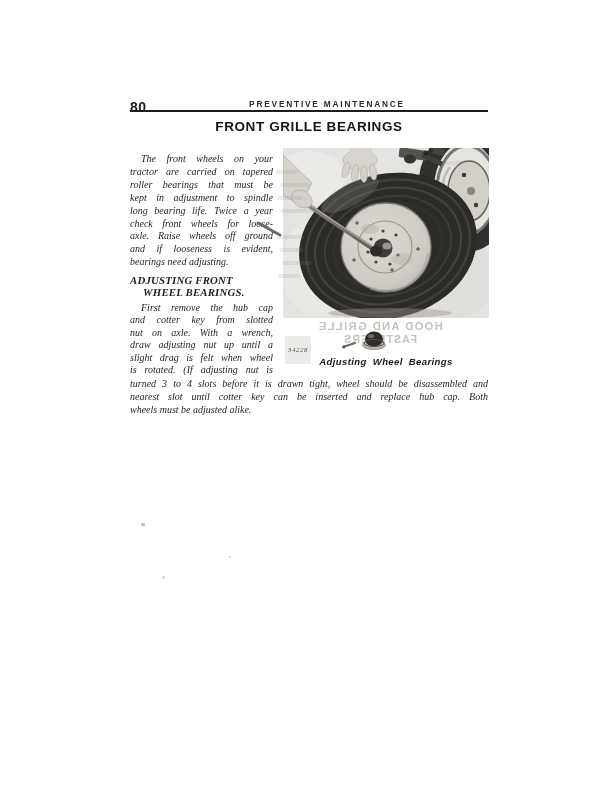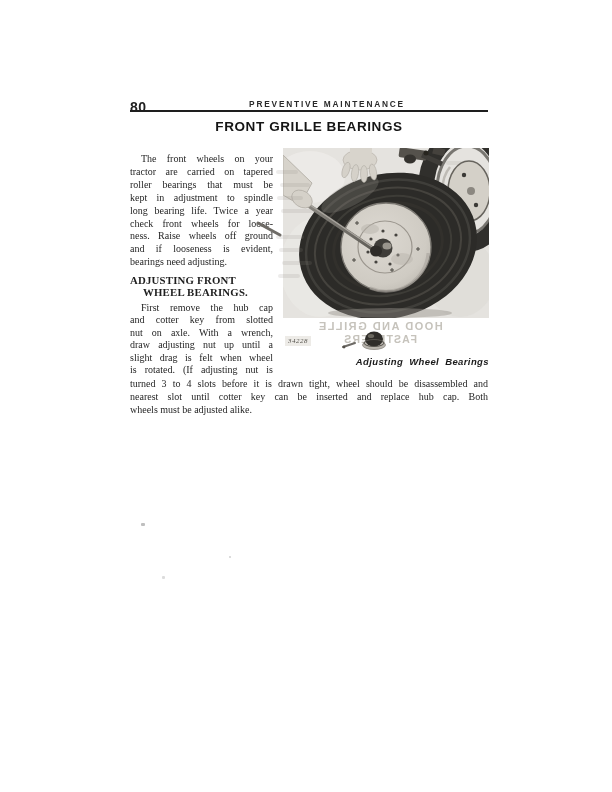--- a/index.html
+++ b/index.html
@@ -13,40 +13,40 @@
                font-weight:bold;font-size:14px;letter-spacing:.5px;}
   .running-head{left:130px;top:99px;width:358px;text-align:center;
                 font-family:"Liberation Sans",sans-serif;font-weight:bold;
                 font-size:8.3px;letter-spacing:1.8px;color:#2a2a2a;margin-left:18px;}
   .header-rule{left:130px;top:110px;width:358px;height:2px;background:#1e1e1e;}
   .page-title{left:130px;top:119px;width:358px;text-align:center;
               font-family:"Liberation Sans",sans-serif;font-weight:bold;
               font-size:13.5px;letter-spacing:.6px;color:#151515;}
 
   
-  .para{font-size:10px;line-height:12.9px;}
+  .para{font-size:10px;line-height:12.9px;font-style:italic;}
   .para .tline{text-align:justify;text-align-last:justify;}
   .para .tline:last-child{text-align-last:left;}
   .para.flush-all .tline:last-child{text-align-last:justify;}
   .indent-first .tline:first-child{text-indent:11px;}
   .no-just .tline{text-align:left;text-align-last:left !important;}
 
   .p1{left:130px;top:153px;width:143px;}
   .section-heading{left:130px;top:274px;width:150px;font-weight:bold;
                    font-size:10.8px;line-height:12.3px;letter-spacing:.2px;}
   .section-heading .tline:last-child{text-indent:13px;}
   .p2{left:130px;top:302px;width:143px;line-height:12.4px;}
   .p2c{left:130px;top:378px;width:358px;}
   .p3{left:130px;top:436px;width:358px;}
 
   
   .photo-svg{left:250px;top:147px;}
   .figure-number{left:285px;top:336px;font-style:italic;font-size:7px;
-                 color:#55524c;background:#edebe7;padding:1px 3px;letter-spacing:.5px;}
-  .figure-caption{left:283px;top:356px;width:206px;text-align:right;
+                 color:#55524c;background:#edebe7;padding:10px 3px;letter-spacing:.5px;}
+  .figure-caption{left:283px;top:356px;width:206px;text-align:center;
                   font-family:"Liberation Sans",sans-serif;font-weight:bold;
                   font-style:italic;font-size:9.5px;word-spacing:3px;
                   letter-spacing:.4px;color:#1a1a1a;}
 
   
   .bleed-text{left:300px;top:320px;width:160px;text-align:center;
               font-family:"Liberation Sans",sans-serif;font-weight:bold;
               color:#c6c3bc;transform:scaleX(-1);line-height:13px;}
   .bleed-text .bl1{font-size:11px;letter-spacing:1.5px;}
   .bleed-text .bl2{font-size:10.5px;letter-spacing:1.2px;}
@@ -67,21 +67,21 @@
   <div class="abs header-rule"></div>
   <div class="abs page-title">FRONT GRILLE BEARINGS</div>
 
   <div class="abs para p1 indent-first">
       <div class="tline">The front wheels on your</div>
       <div class="tline">tractor are carried on tapered</div>
       <div class="tline">roller bearings that must be</div>
       <div class="tline">kept in adjustment to spindle</div>
       <div class="tline">long bearing life. Twice a year</div>
       <div class="tline">check front wheels for loose-</div>
-      <div class="tline">ness. Raise wheels off ground</div>
+      <div class="tline">axle. Raise wheels off ground</div>
       <div class="tline">and if looseness is evident,</div>
       <div class="tline">bearings need adjusting.</div>
     </div>
 
   <div class="abs para section-heading no-just">
       <div class="tline">ADJUSTING FRONT</div>
       <div class="tline">WHEEL BEARINGS.</div>
     </div>
 
   <div class="abs para p2 indent-first flush-all">

